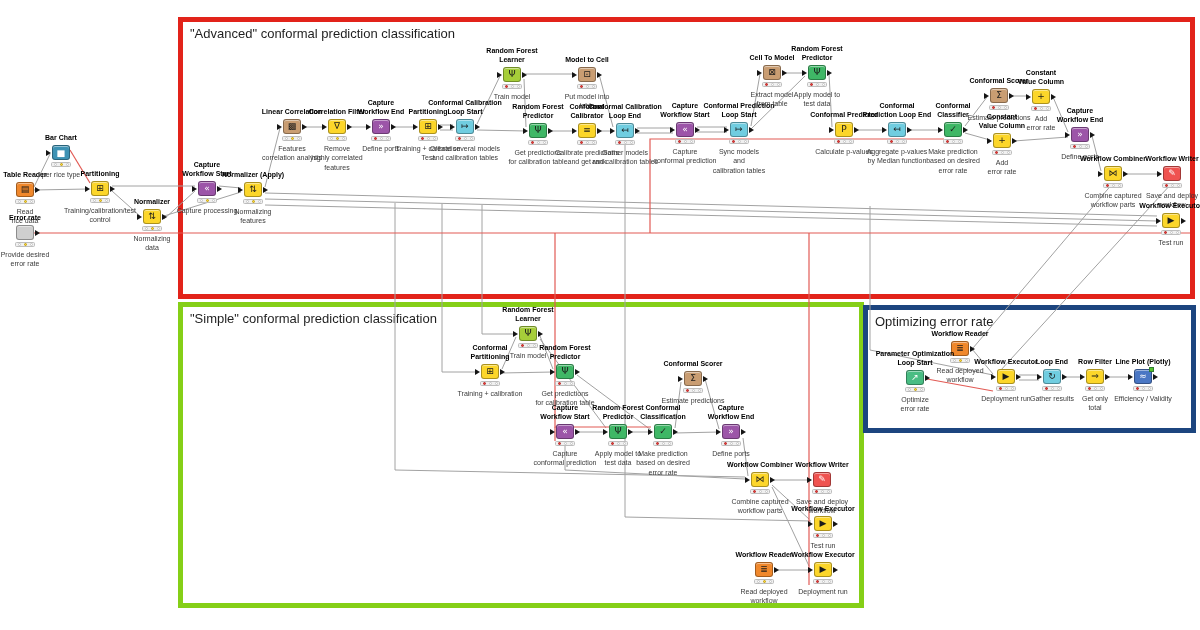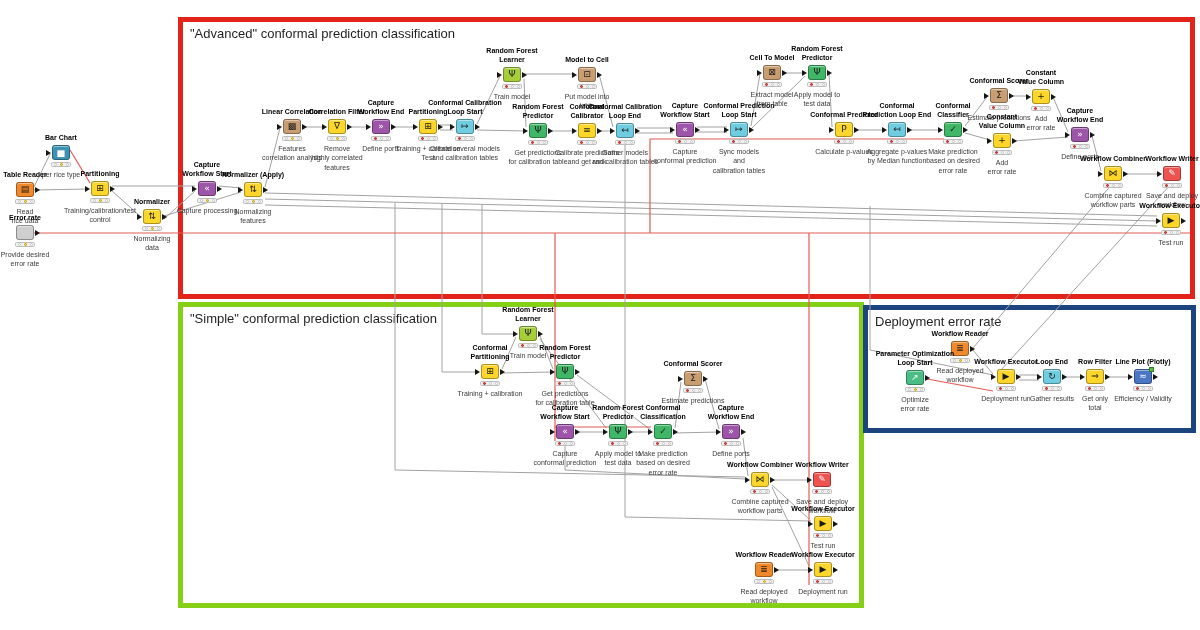--- a/index.html
+++ b/index.html
@@ -107,21 +107,21 @@
       <polyline points="650,233 650,139 944,139" class="wire var"></polyline>
       <polyline points="555,233 555,427 651,427" class="wire var"></polyline>
       <polyline points="555,427 555,441" class="wire var"></polyline>
       <polyline points="809,233 809,585" class="wire var"></polyline>
       <polyline points="70,150 90,183" class="wire var"></polyline>
       <polyline points="927,379 993,391" class="wire var"></polyline>
     </svg>
   <div id="annotations">
       <div class="anno" style="left: 178px; top: 17px; width: 1017px; height: 282px; border-width: 5px; border-color: rgb(226, 35, 26);"><span class="alabel">"Advanced" conformal prediction classification</span></div>
       <div class="anno" style="left: 178px; top: 302px; width: 686px; height: 306px; border-width: 5px; border-color: rgb(133, 207, 23);"><span class="alabel">"Simple" conformal prediction classification</span></div>
-      <div class="anno" style="left: 863px; top: 305px; width: 333px; height: 128px; border-width: 5px; border-color: rgb(28, 69, 127);"><span class="alabel">Deployment error rate</span></div>
+      <div class="anno" style="left: 863px; top: 305px; width: 333px; height: 128px; border-width: 5px; border-color: rgb(28, 69, 127);"><span class="alabel">Optimizing error rate</span></div>
     </div>
   <div id="nodes">
       <div class="node" style="left: 61px; top: 153px;">
         <div class="ntitle">Bar Chart</div>
         <div class="nbody c-view" style="background: rgb(61, 146, 180);">
           <span class="port pin"></span>
           <span class="nicon">▅</span>
         </div>
         <div class="nlight s-yellow">
           <i></i>

